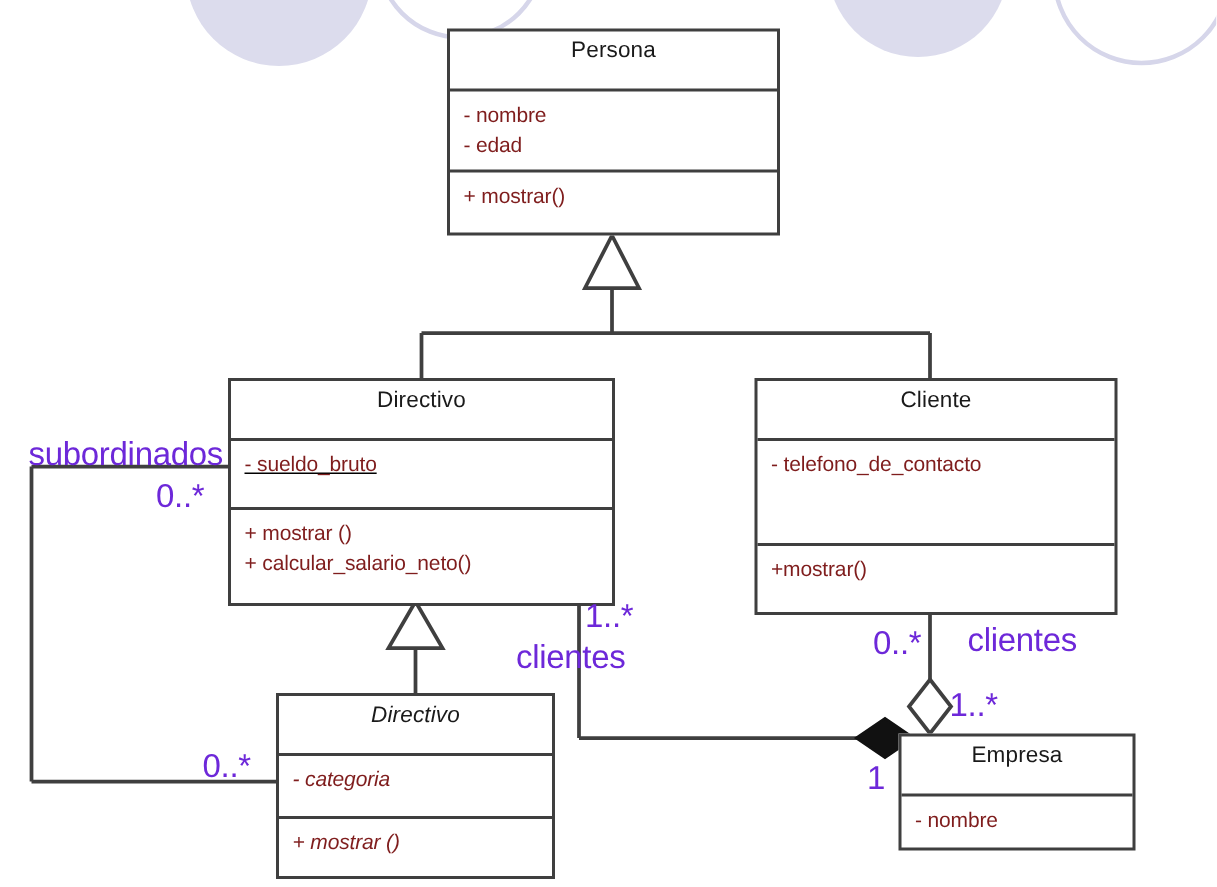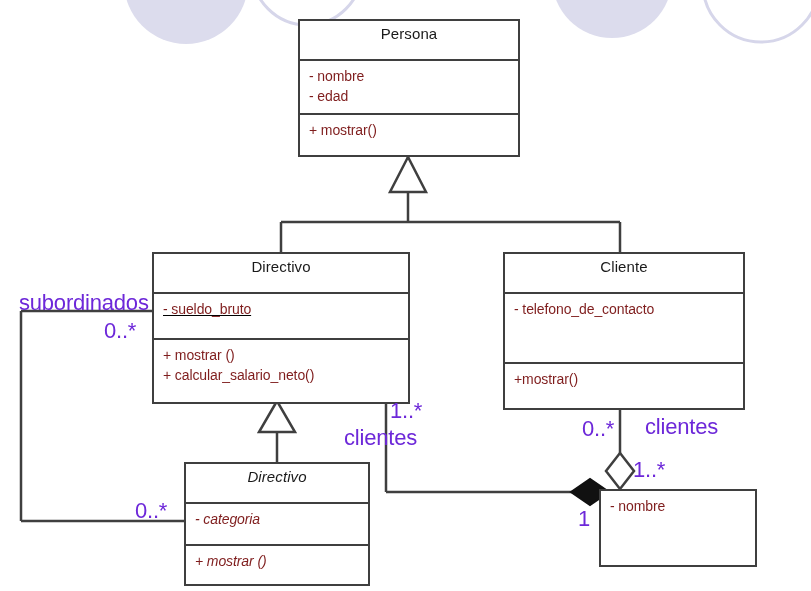--- a/index.html
+++ b/index.html
@@ -167,20 +167,23 @@
     </div>
     <div class="section sec-pad-top sec-pad-bottom" style="height:42px;">
       <div class="member">- categoria</div>
     </div>
     <div class="section sec-pad-top" style="height:44px;">
       <div class="member">+ mostrar ()</div>
     </div>
   </div>
 
   <div class="uml-class" style="left:599px; top:489px; width:158px; height:78px;">
+    <div class="section" style="height:38px;">
+      <div class="class-name">Empresa</div>
+    </div>
     <div class="section sec-pad-top" style="height:40px;">
       <div class="member">- nombre</div>
     </div>
   </div>
 
   <div class="edge-label" style="left:19px; top:292px;">subordinados</div>
 
   <div class="edge-label" style="left:104px; top:320px;">0..*</div>
 
   <div class="edge-label" style="left:135px; top:500px;">0..*</div>

